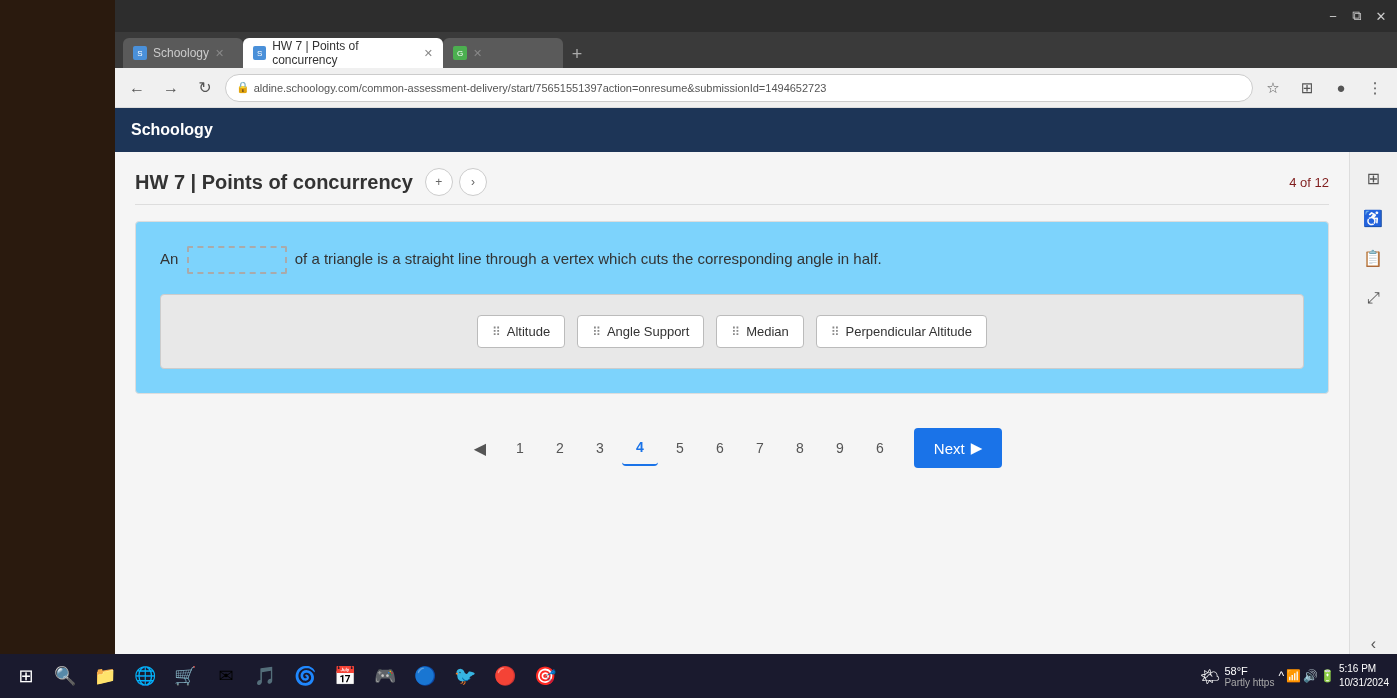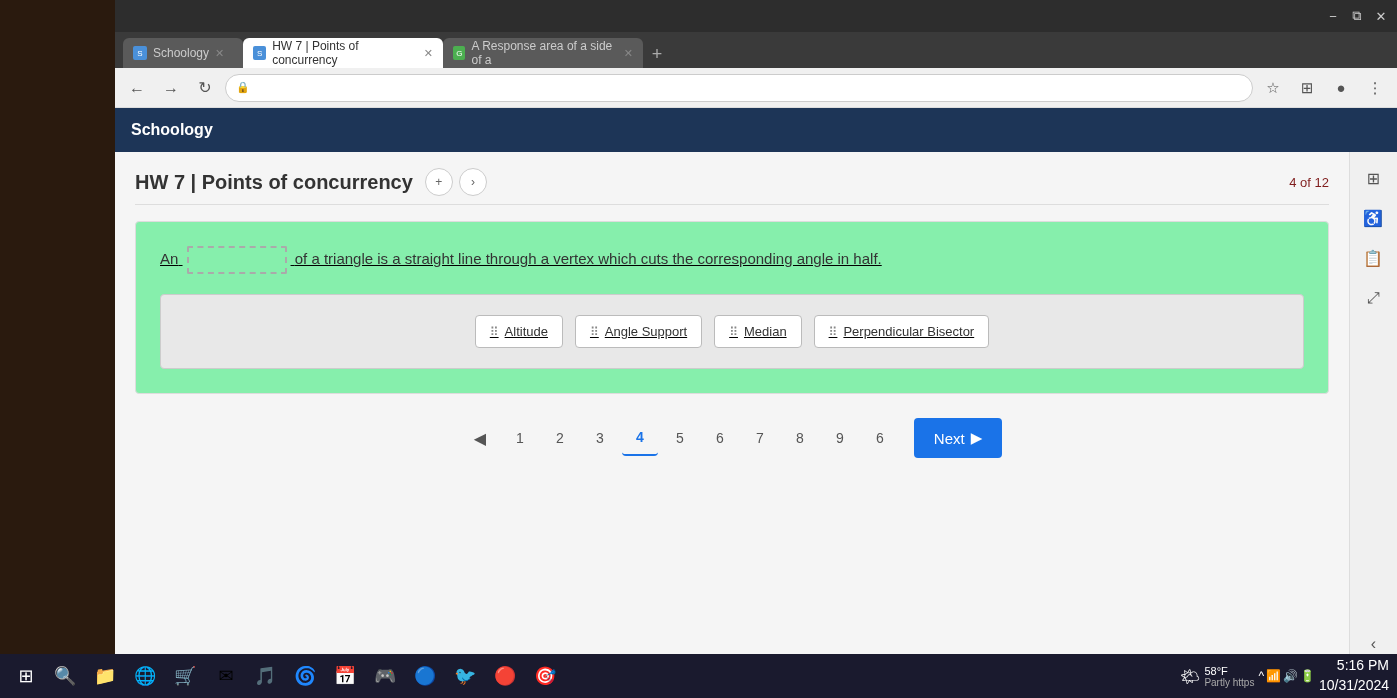--- a/index.html
+++ b/index.html
@@ -238,26 +238,25 @@
       color: #666;
     }
 
     .progress-text {
       font-size: 13px;
       color: #7f1d1d;
     }
 
     
     .question-area {
-      background: #86efac;
+      background: #7dd3fc;
       border: 1px solid #ddd;
       border-radius: 4px;
       padding: 24px;
-      margin-bottom: 4px;
-      text-decoration: underline;
+      margin-bottom: 14px;
     }
 
     .question-text {
       font-size: 15px;
       color: #333;
       margin-bottom: 20px;
       line-height: 1.5;
     }
 
     .answer-blank {
@@ -437,23 +436,23 @@
 
     .taskbar-system {
       display: flex;
       align-items: center;
       gap: 4px;
       color: white;
       font-size: 11px;
     }
 
     .taskbar-time {
-      text-align: right;
+      text-align: left;
       color: white;
-      font-size: 14px;
+      font-size: 10px;
       line-height: 1.4;
     }
 
     .taskbar-weather {
       display: flex;
       align-items: center;
       gap: 4px;
       color: white;
       font-size: 11px;
     }
@@ -484,32 +483,32 @@
       <span>Schoology</span>
       <span class="tab-close">✕</span>
     </div>
     <div class="tab active">
       <div class="favicon">S</div>
       <span>HW 7 | Points of concurrency</span>
       <span class="tab-close">✕</span>
     </div>
     <div class="tab">
       <div class="favicon" style="background:#4CAF50;">G</div>
-      <span>A Response area of a side of a</span>
       <span class="tab-close">✕</span>
     </div>
     <div class="tab-add">+</div>
   </div>
 
   <div class="address-bar-row">
     <button class="nav-btn">←</button>
     <button class="nav-btn">→</button>
     <button class="nav-btn">↻</button>
     <div class="address-bar">
       <span class="lock-icon">🔒</span>
+      <span class="url-bar-text">aldine.schoology.com/common-assessment-delivery/start/75651551397action=onresume&amp;submissionId=1494652723</span>
     </div>
     <div class="browser-actions">
       <button class="browser-action-btn">☆</button>
       <button class="browser-action-btn">⊞</button>
       <button class="browser-action-btn">●</button>
       <button class="browser-action-btn">⋮</button>
     </div>
   </div>
 
   <div class="content-area">
@@ -550,21 +549,21 @@
               <div class="drag-option">
                 <span class="drag-handle">⠿</span>
                 <span>Angle Support</span>
               </div>
               <div class="drag-option">
                 <span class="drag-handle">⠿</span>
                 <span>Median</span>
               </div>
               <div class="drag-option">
                 <span class="drag-handle">⠿</span>
-                <span>Perpendicular Bisector</span>
+                <span>Perpendicular Altitude</span>
               </div>
             </div>
           </div>
 
           <div class="pagination-bar">
             <button class="page-prev">◀</button>
             <button class="page-btn">1</button>
             <button class="page-btn">2</button>
             <button class="page-btn">3</button>
             <button class="page-btn active">4</button>

